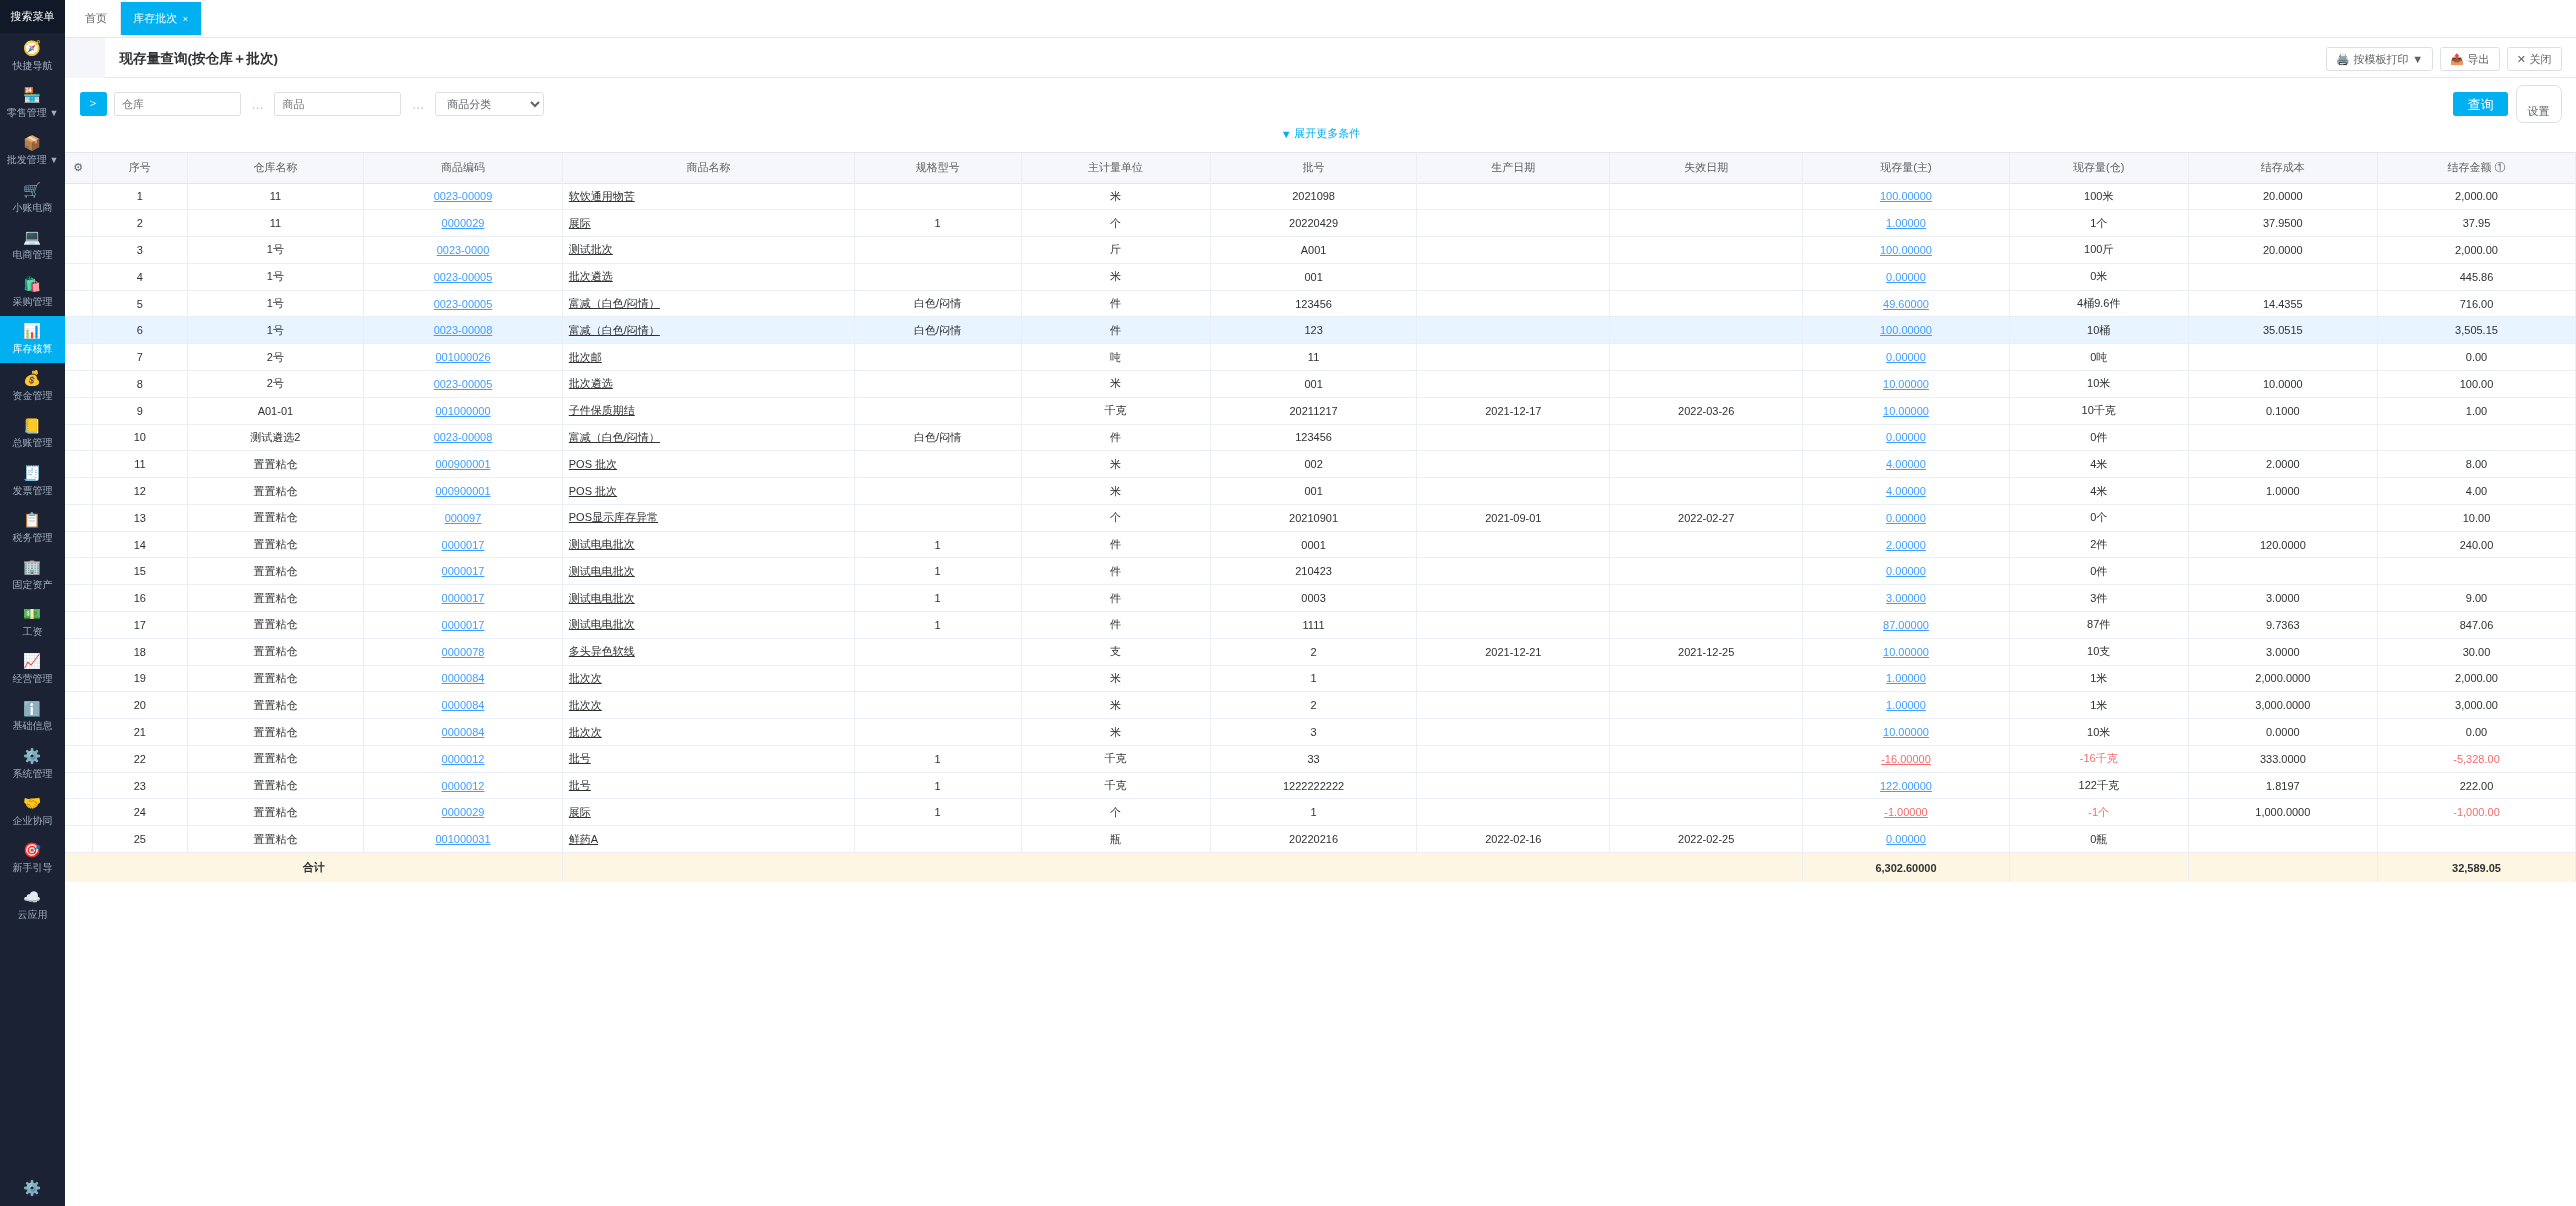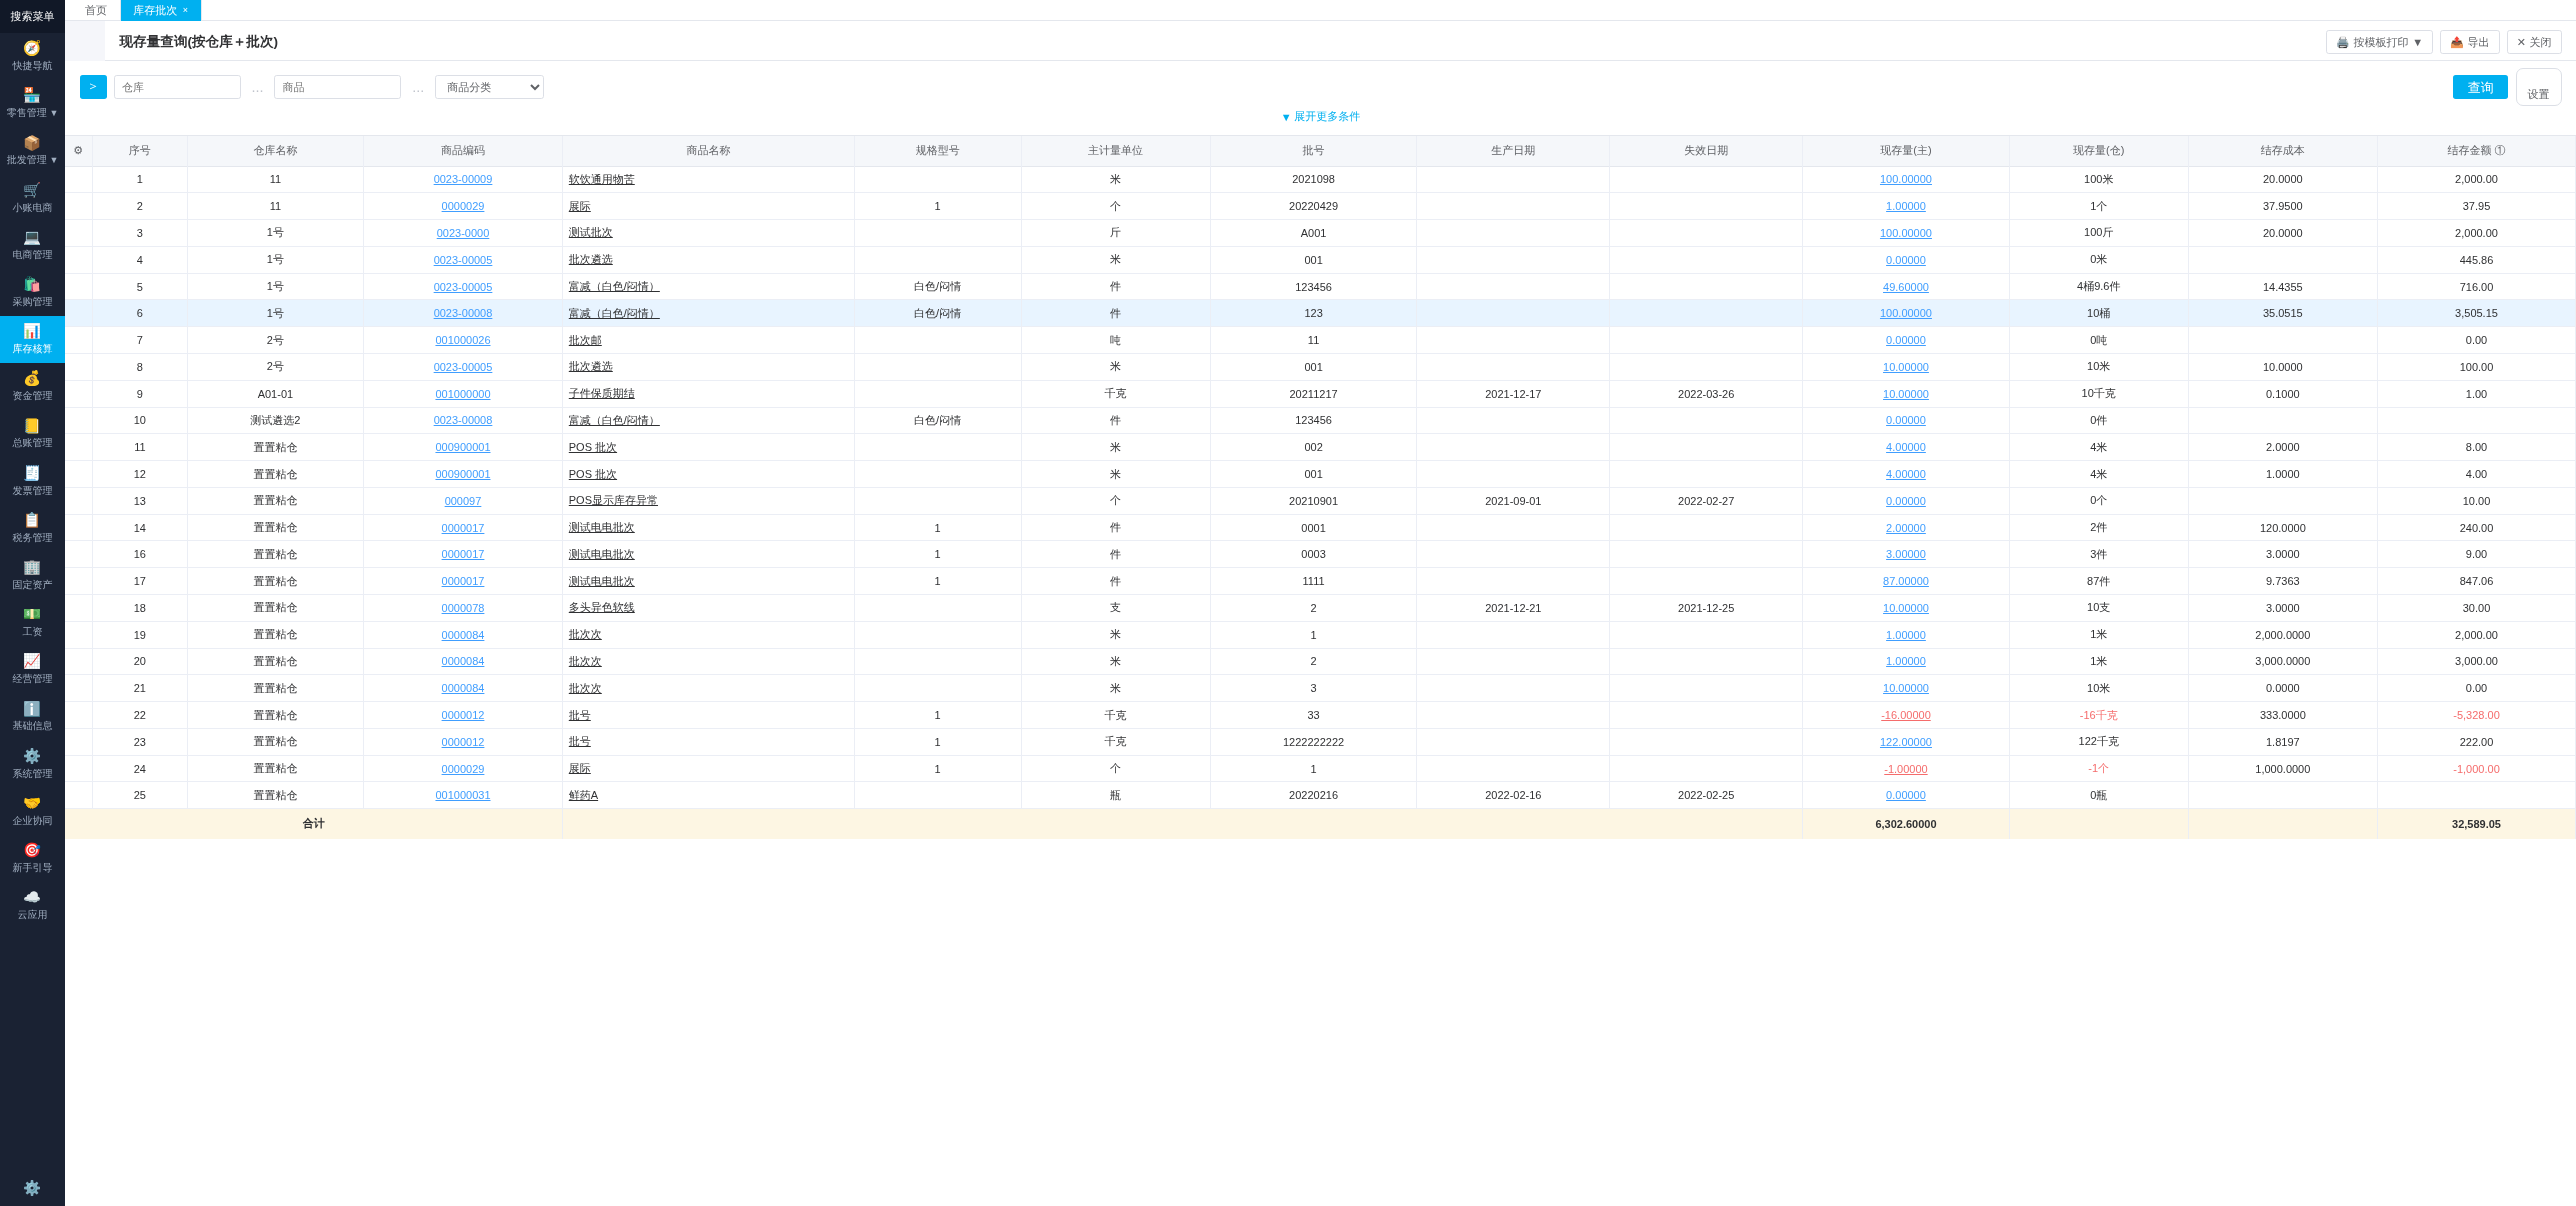--- a/index.html
+++ b/index.html
@@ -56,21 +56,21 @@
       overflow: hidden;
       background: #f5f6fa;
     }
 
     
     .top-tabs {
       background: #fff;
       display: flex;
       align-items: center;
       border-bottom: 0.9px solid #e4e7ed;
-      height: 21px;
+      height: 38px;
       padding: 0 7.2px;
       flex-shrink: 0;
     }
     .top-tab {
       padding: 0 12.7px;
       height: 33px;
       display: flex;
       align-items: center;
       font-size: 11px;
       cursor: pointer;
@@ -637,20 +637,36 @@
             <td>0001</td>
             <td></td>
             <td></td>
             <td class="td-link">2.00000</td>
             <td>2件</td>
             <td>120.0000</td>
             <td>240.00</td>
           </tr>
           <tr>
             <td></td>
+            <td>15</td>
+            <td>置置粘仓</td>
+            <td class="td-link">0000017</td>
+            <td class="td-left">测试电电批次</td>
+            <td>1</td>
+            <td>件</td>
+            <td>210423</td>
+            <td></td>
+            <td></td>
+            <td class="td-link">0.00000</td>
+            <td>0件</td>
+            <td></td>
+            <td></td>
+          </tr>
+          <tr>
+            <td></td>
             <td>16</td>
             <td>置置粘仓</td>
             <td class="td-link">0000017</td>
             <td class="td-left">测试电电批次</td>
             <td>1</td>
             <td>件</td>
             <td>0003</td>
             <td></td>
             <td></td>
             <td class="td-link">3.00000</td>

